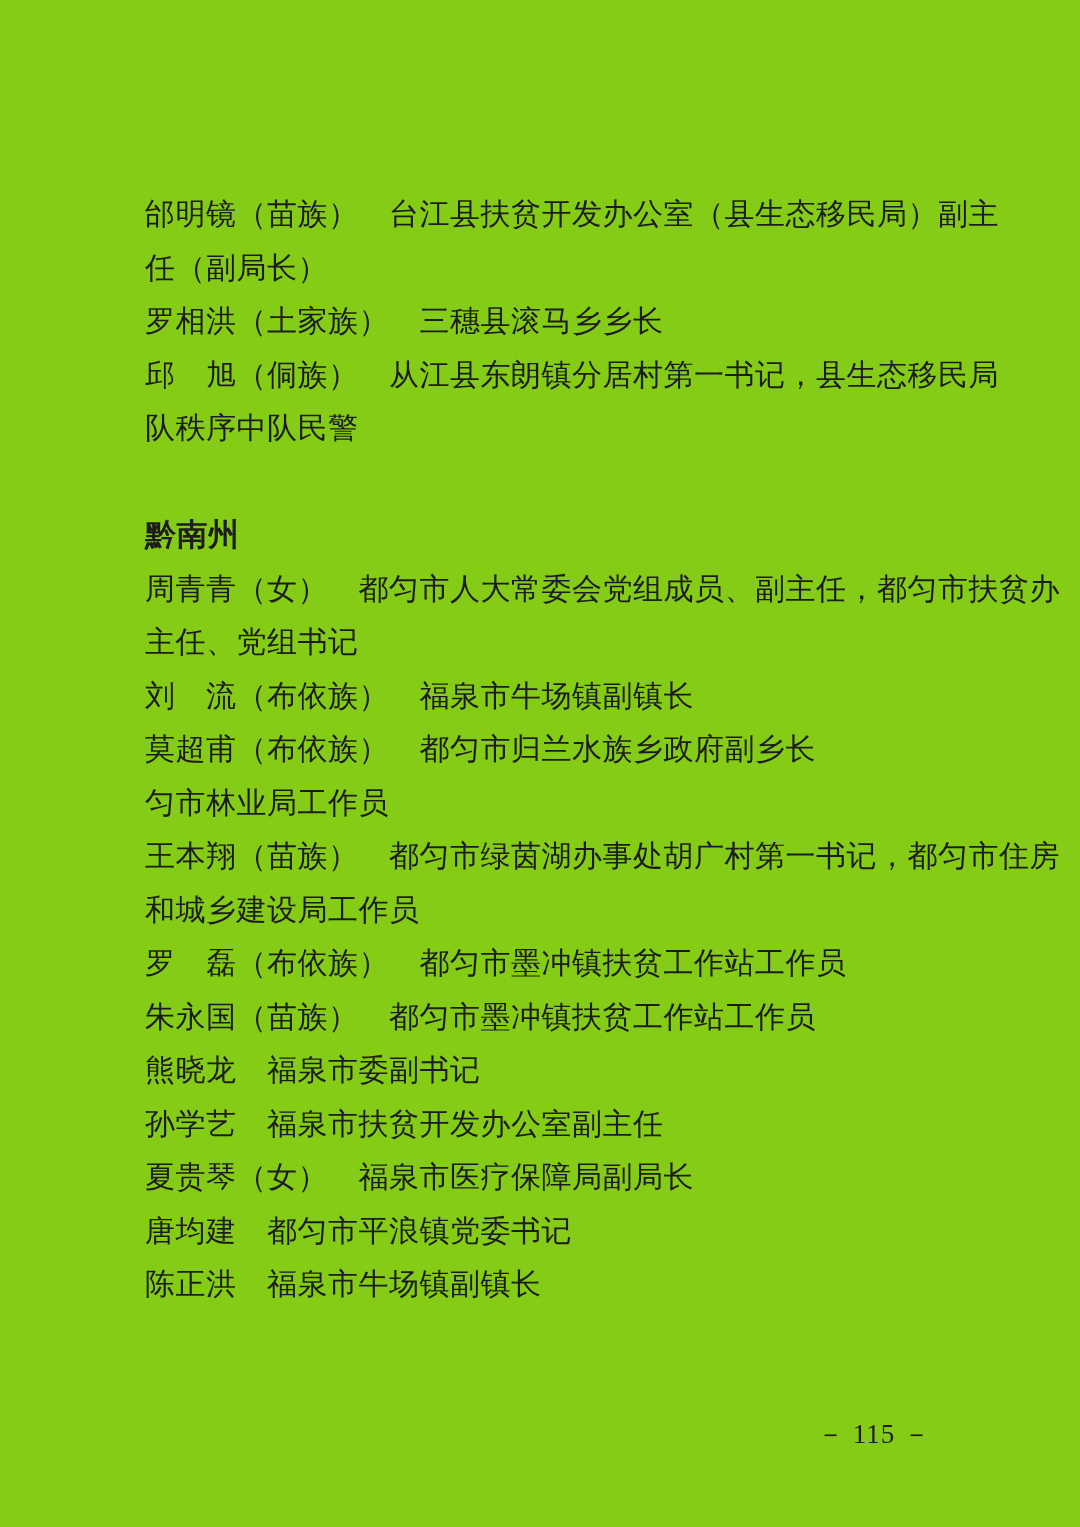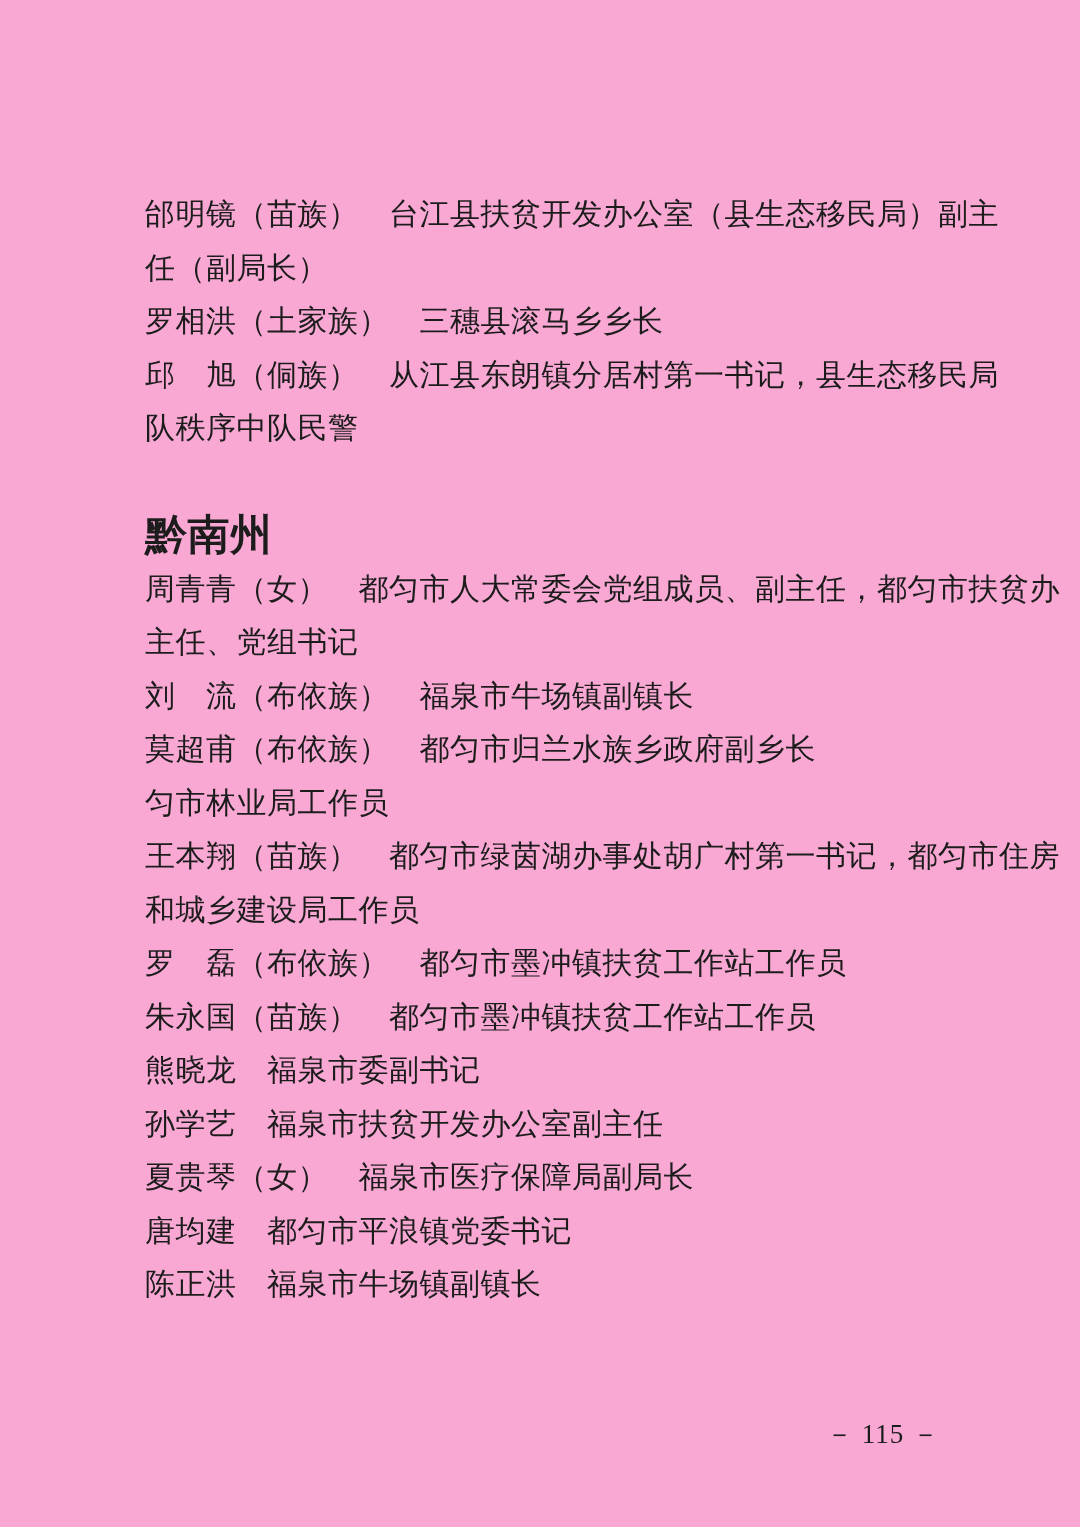--- a/index.html
+++ b/index.html
@@ -4,21 +4,21 @@
 <style>
   html, body {
     margin: 0;
     padding: 0;
     background: #ffffff;
   }
   .page {
     position: relative;
     width: 1080px;
     height: 1527px;
-    background: #f9a8d4;
+    background: #84cc16;
     overflow: hidden;
     font-family: "Liberation Serif", "DejaVu Serif", serif;
     color: #1c1c1c;
   }
   .content {
     position: absolute;
     left: 145px;
     top: 187px;
     width: 800px;
   }
@@ -29,26 +29,26 @@
     letter-spacing: 0.5px;
     white-space: nowrap;
     font-weight: 400;
   }
   .line.blank {
     
   }
   .line.heading {
     font-family: "Liberation Sans", "DejaVu Sans", sans-serif;
     font-weight: 700;
-    font-size: 42px;
+    font-size: 31px;
   }
   .footer {
     position: absolute;
     top: 1419px;
-    right: 140px;
+    right: 149px;
     font-size: 27px;
     line-height: 30px;
     letter-spacing: 1px;
     font-family: "Liberation Serif", "DejaVu Serif", serif;
     color: #1c1c1c;
   }
 </style>
 </head>
 <body>
 

